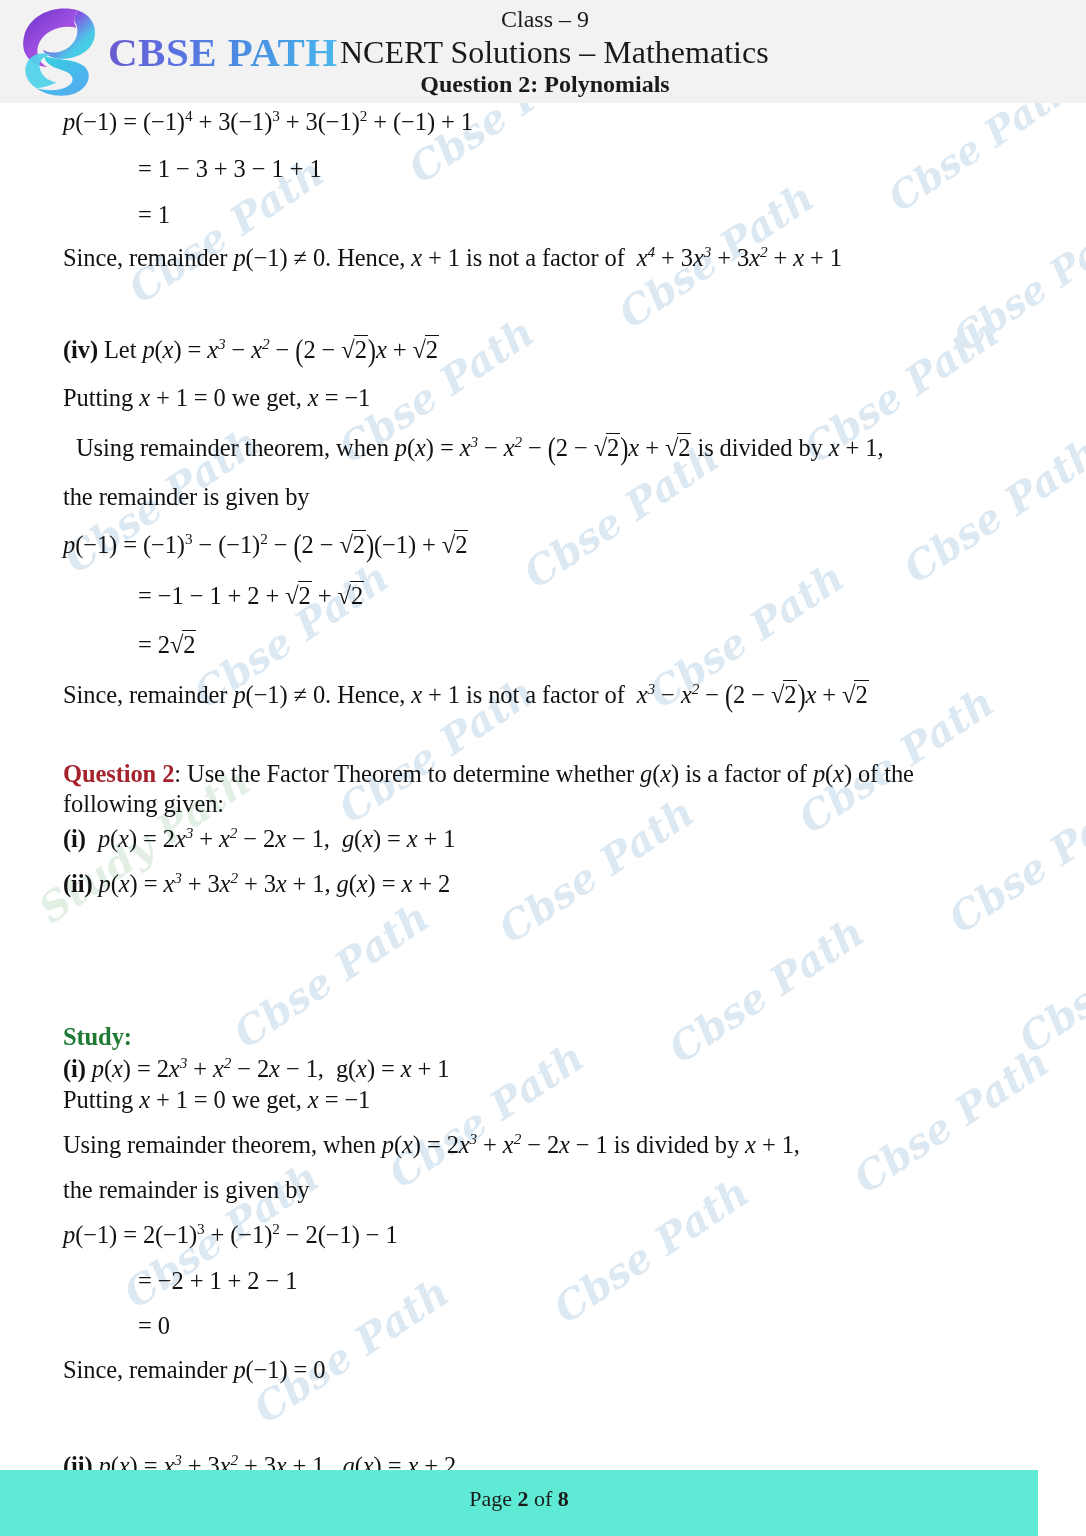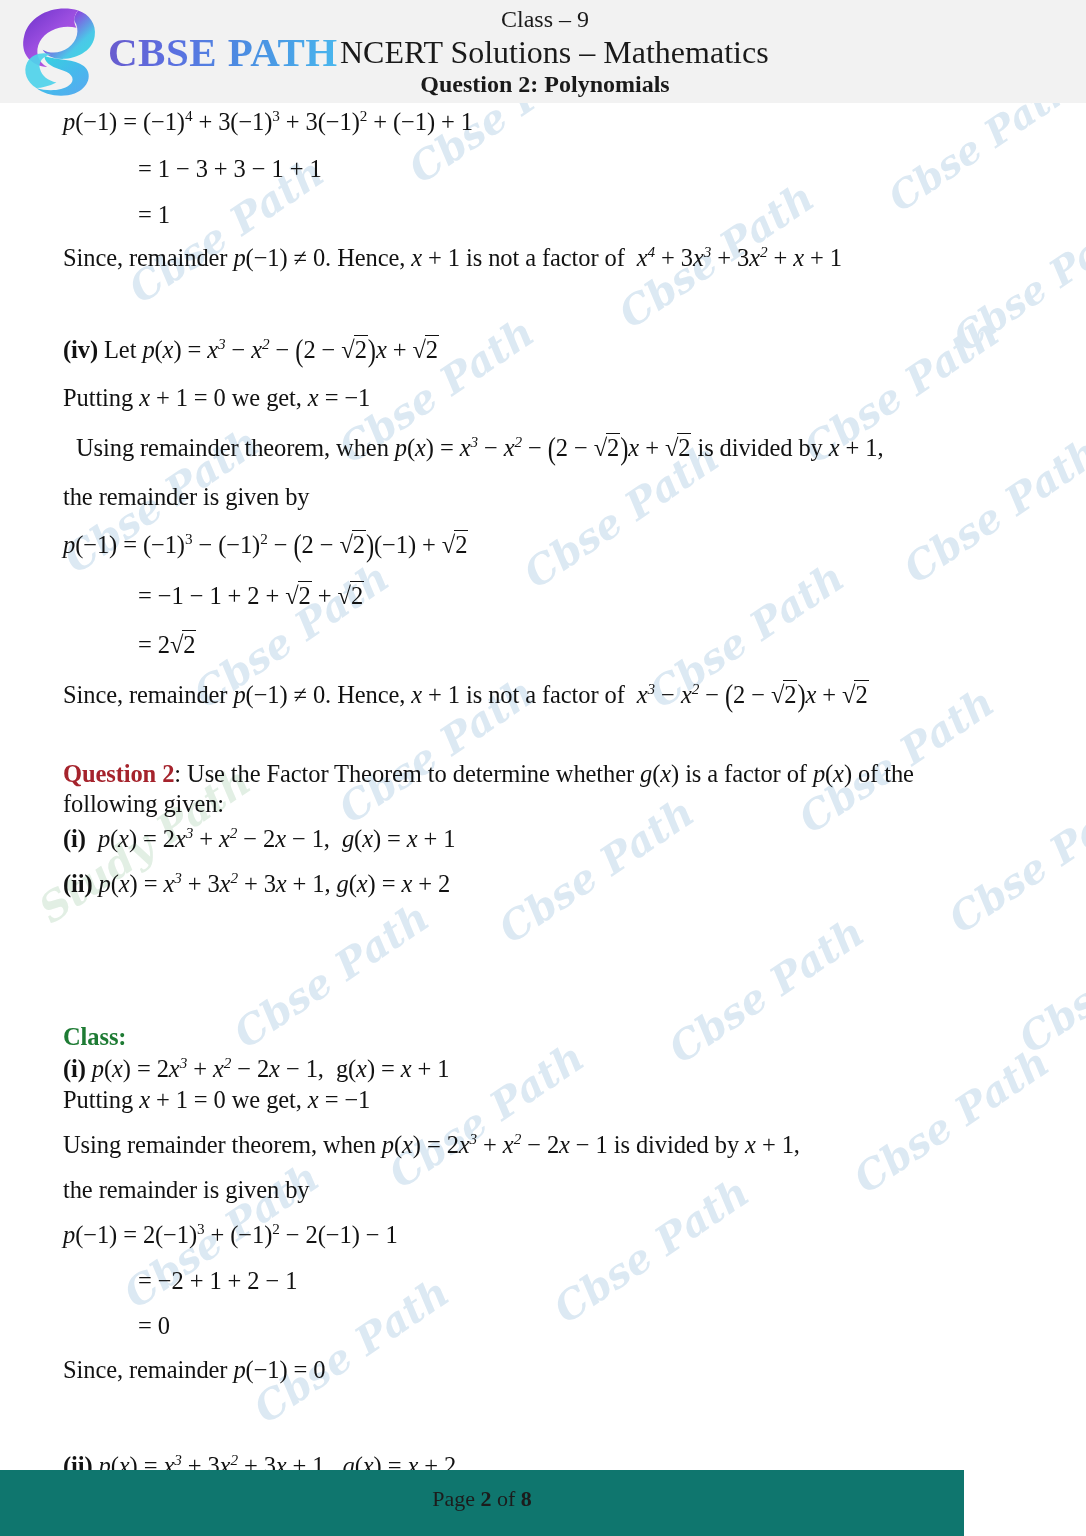--- a/index.html
+++ b/index.html
@@ -149,23 +149,23 @@
     display: inline-block;
     transform: scaleY(1.32);
     font-style: normal;
   }
 
   
   .footer {
     position: absolute;
     left: 0;
     top: 1470px;
-    width: 964px;
+    width: 1038px;
     height: 66px;
-    background: #0f766e;
+    background: #5eead4;
     z-index: 5;
   }
   .footer-inner {
     width: 100%;
     text-align: center;
     padding-top: 16px;
     font-family: "Liberation Serif", "DejaVu Serif", serif;
     font-size: 22px;
     color: #1c1c1c;
   }
@@ -281,21 +281,21 @@
     </div>
     <div class="ln" style="left:63px; top:687px;">following given:</div>
 
     <div class="ln" style="left:63px; top:722px;">
       <span class="bold">(i)</span>&nbsp; <span class="math">p</span>(<span class="math">x</span>) = 2<span class="math">x</span><sup>3</sup> + <span class="math">x</span><sup>2</sup> − 2<span class="math">x</span> − 1,&nbsp; <span class="math">g</span>(<span class="math">x</span>) = <span class="math">x</span> + 1
     </div>
     <div class="ln" style="left:63px; top:767px;">
       <span class="bold">(ii)</span> <span class="math">p</span>(<span class="math">x</span>) = <span class="math">x</span><sup>3</sup> + 3<span class="math">x</span><sup>2</sup> + 3<span class="math">x</span> + 1, <span class="math">g</span>(<span class="math">x</span>) = <span class="math">x</span> + 2
     </div>
 
-    <div class="ln alabel" style="left:63px; top:920px;">Class:</div>
+    <div class="ln alabel" style="left:63px; top:920px;">Study:</div>
     <div class="ln" style="left:63px; top:952px;">
       <span class="bold">(i)</span> <span class="math">p</span>(<span class="math">x</span>) = 2<span class="math">x</span><sup>3</sup> + <span class="math">x</span><sup>2</sup> − 2<span class="math">x</span> − 1,&nbsp; g(<span class="math">x</span>) = <span class="math">x</span> + 1
     </div>
     <div class="ln" style="left:63px; top:983px;">
       Putting <span class="math">x</span> + 1 = 0 we get, <span class="math">x</span> = −1
     </div>
     <div class="ln" style="left:63px; top:1028px;">
       Using remainder theorem, when <span class="math">p</span>(<span class="math">x</span>) = 2<span class="math">x</span><sup>3</sup> + <span class="math">x</span><sup>2</sup> − 2<span class="math">x</span> − 1 is divided by <span class="math">x</span> + 1,
     </div>
     <div class="ln" style="left:63px; top:1073px;">the remainder is given by</div>

